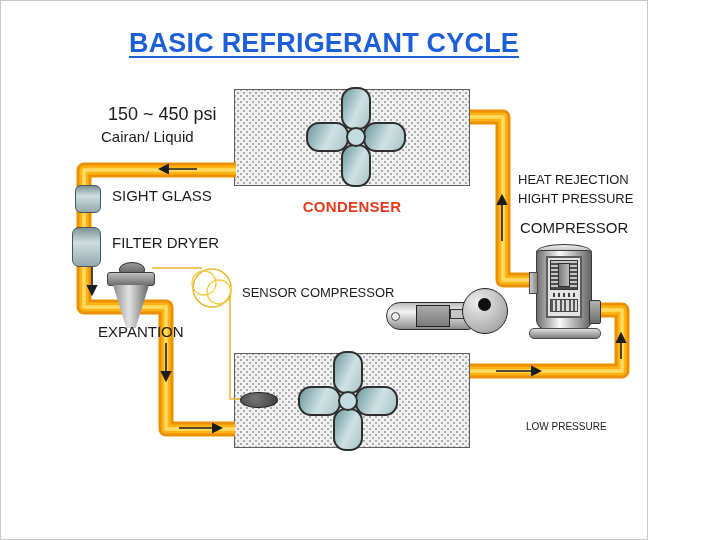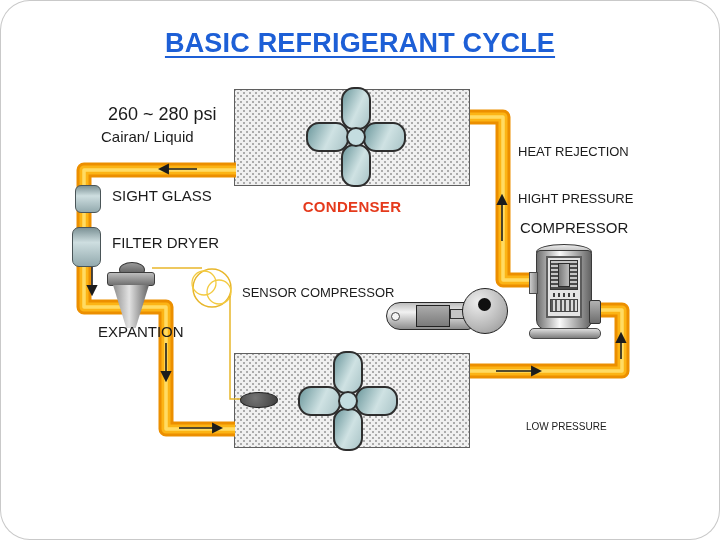--- a/index.html
+++ b/index.html
@@ -2,22 +2,22 @@
 <html style="--pipe-outer: #EC8F00; --pipe-mid: #FCB415; --pipe-highlight: #FFDB63; --capillary: #E8B62A; --label-red: #E53A1C; --title-blue: #1D5FD6; --text: #1B1B1B;"><head>
 <meta charset="utf-8">
 <style>
   :root{
     --pipe-outer:#EC8F00; --pipe-mid:#FCB415; --pipe-highlight:#FFDB63;
     --capillary:#E8B62A; --label-red:#E53A1C; --title-blue:#1D5FD6; --text:#1B1B1B;
   }
   *{margin:0;padding:0;box-sizing:border-box;}
   html,body{background:#fff;}
   body{font-family:"Liberation Sans",sans-serif;}
-  .slide{position:relative;width:720px;height:540px;background:#fff;overflow:hidden;
-         box-shadow:inset 0 0 0 1px #c9c9c9;border-radius:30px;}
+  .slide{position:relative;width:648px;height:540px;background:#fff;overflow:hidden;
+         box-shadow:inset 0 0 0 1px #c9c9c9;}
   .title{position:absolute;left:0;top:28px;width:100%;text-align:center;
          font-size:27px;font-weight:bold;color:var(--title-blue);
          text-decoration:underline;text-decoration-thickness:2px;text-underline-offset:4px;
          letter-spacing:.2px;}
   svg.layer{position:absolute;left:0;top:0;}
   .pipe-o{stroke:var(--pipe-outer);stroke-width:15;fill:none;stroke-linejoin:round;}
   .pipe-m{stroke:var(--pipe-mid);stroke-width:9;fill:none;stroke-linejoin:round;}
   .pipe-h{stroke:var(--pipe-highlight);stroke-width:3.5;fill:none;stroke-linejoin:round;}
   .arrow{stroke:#1c1c1c;stroke-width:1.6;fill:none;marker-end:url(#ah);}
   .cap{stroke:var(--capillary);stroke-width:1.5;fill:none;}
@@ -184,24 +184,24 @@
 
   <div class="sensor">
     <div class="tube"></div>
     <div class="hole"></div>
     <div class="collar"></div>
     <div class="rod"></div>
     <div class="ball"></div>
     <div class="dot"></div>
   </div>
 
-  <div class="lbl lbl-lg" style="left:108px;top:104px;">260 ~ 280 psi</div>
+  <div class="lbl lbl-lg" style="left:108px;top:104px;">150 ~ 450 psi</div>
   <div class="lbl lbl-md" style="left:101px;top:128px;">Cairan/ Liquid</div>
   <div class="lbl lbl-md" style="left:112px;top:187px;">SIGHT GLASS</div>
   <div class="lbl lbl-md" style="left:112px;top:234px;">FILTER DRYER</div>
   <div class="lbl lbl-md" style="left:62px;top:323px;margin-left:36px;">EXPANTION</div>
   <div class="lbl" style="left:242px;top:285px;">SENSOR COMPRESSOR</div>
-  <div class="lbl" style="left:518px;top:144px;text-align:right;">HEAT REJECTION</div>
+  <div class="lbl" style="left:518px;top:172px;text-align:right;">HEAT REJECTION</div>
   <div class="lbl" style="left:518px;top:179px;margin-top:12px;">HIGHT PRESSURE</div>
   <div class="lbl lbl-md" style="left:520px;top:219px;">COMPRESSOR</div>
   <div class="lbl" style="left:526px;top:421px;font-size:10px;">LOW PRESSURE</div>
   <div class="lbl lbl-red" style="left:234px;top:198px;">CONDENSER</div>
 </div>
 
 </body></html>

